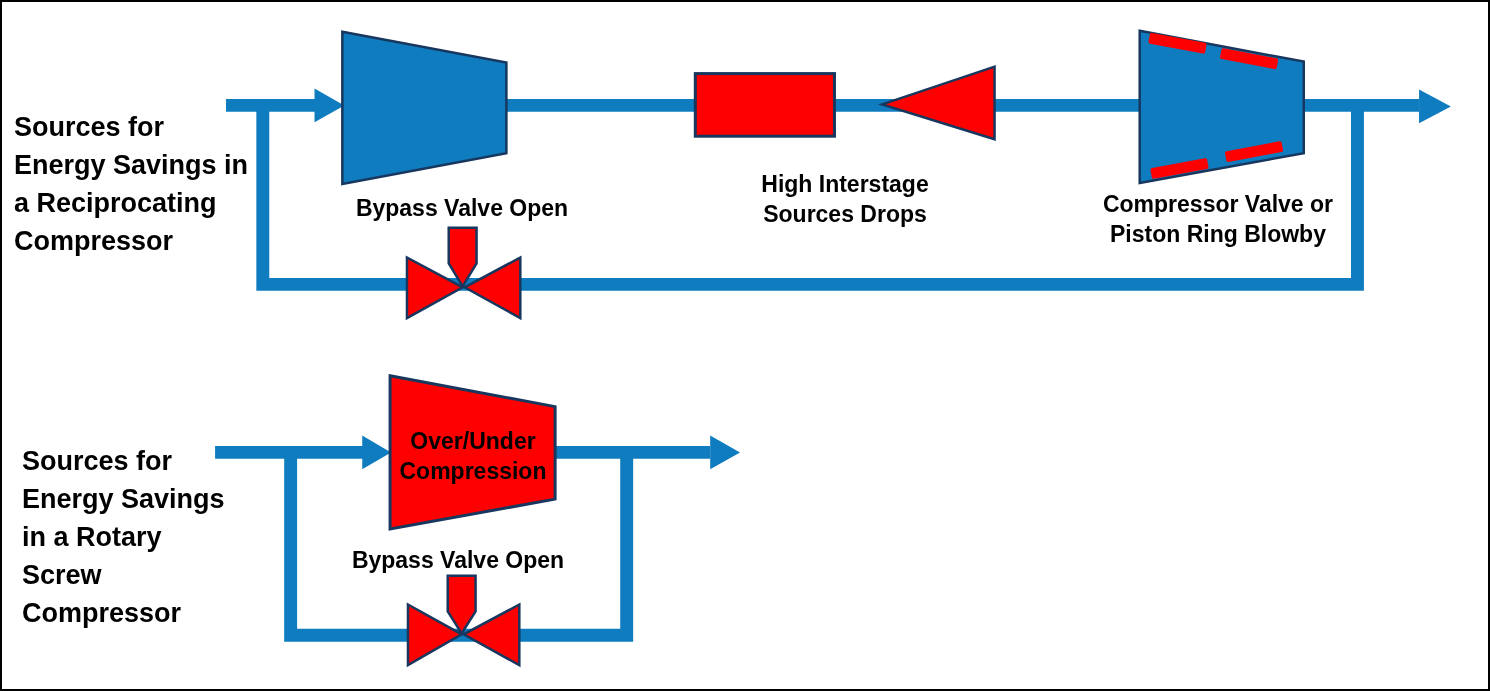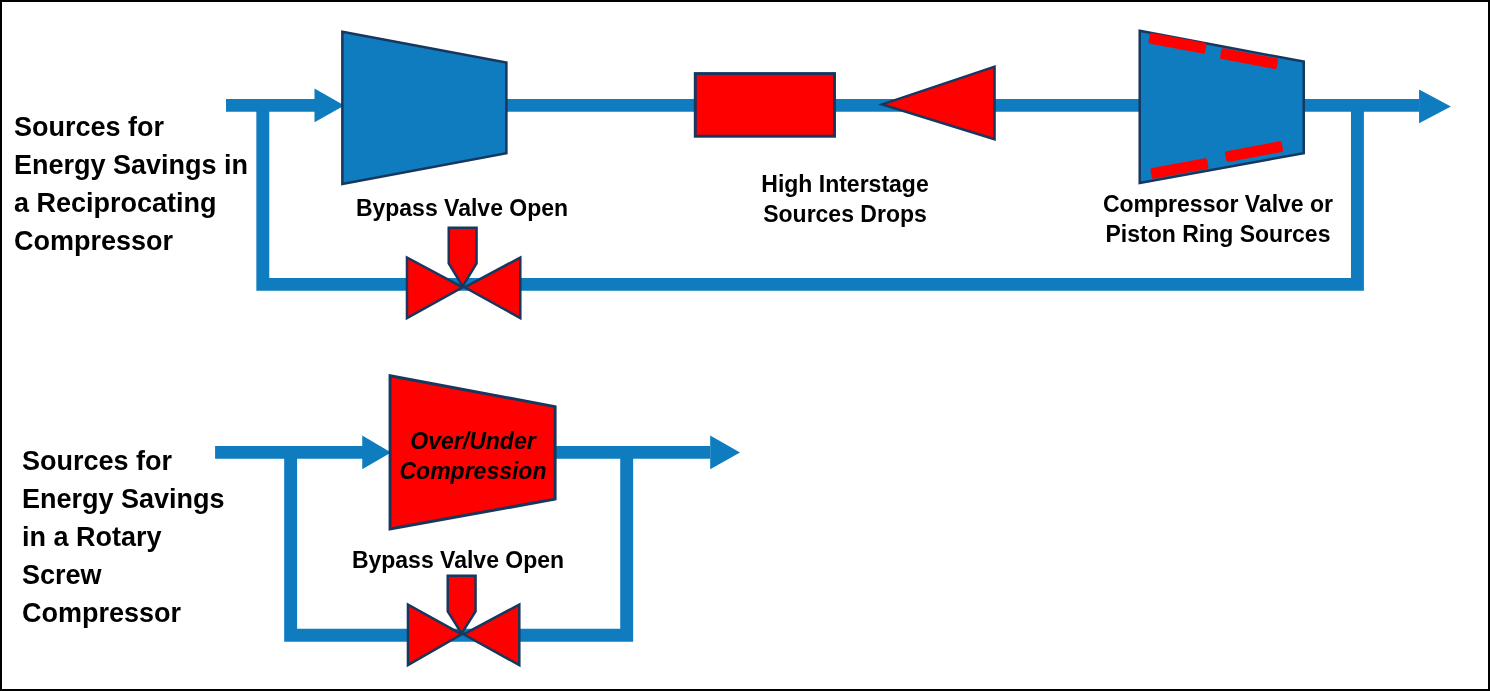--- a/index.html
+++ b/index.html
@@ -32,21 +32,20 @@
   }
   .shape-label{
     font-size:23px;
     line-height:30px;
     text-align:center;
   }
   .inside-label{
     font-size:23px;
     line-height:30px;
     text-align:center;
-    font-style:italic;
   }
 </style>
 </head>
 <body>
 
 <div class="canvas">
 
   <svg class="diagram-svg" viewBox="0 0 1490 691">
 
     <g>
@@ -105,21 +104,21 @@
 Energy Savings in
 a Reciprocating
 Compressor</div>
 
   <div class="lbl shape-label" style="left:320px;top:191px;width:280px;">Bypass Valve Open</div>
 
   <div class="lbl shape-label" style="left:723px;top:167px;width:240px;">High Interstage
 Sources Drops</div>
 
   <div class="lbl shape-label" style="left:1086px;top:187px;width:260px;">Compressor Valve or
-Piston Ring Sources</div>
+Piston Ring Blowby</div>
 
   <div class="lbl title" style="left:20px;top:440px;width:230px;">Sources for
 Energy Savings
 in a Rotary
 Screw
 Compressor</div>
 
   <div class="lbl inside-label" style="left:396px;top:424px;width:150px;">Over/Under
 Compression</div>
 

